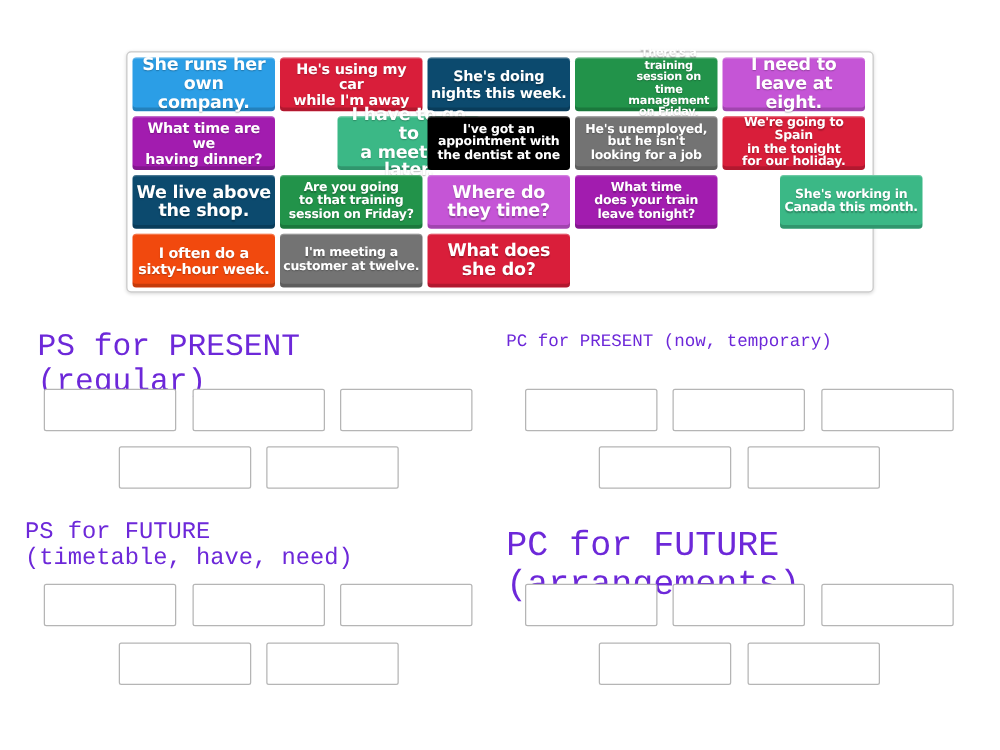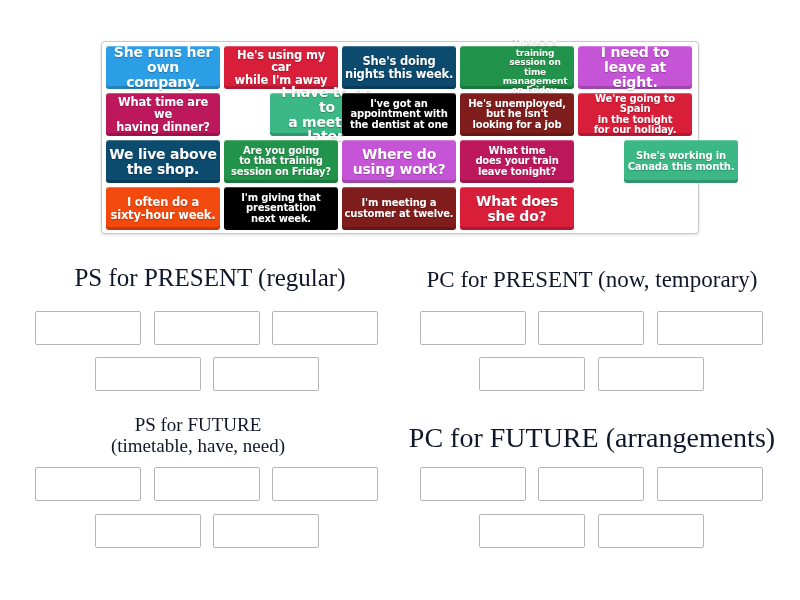--- a/index.html
+++ b/index.html
@@ -60,31 +60,30 @@
   .tile.sz-l { font-size: 14px; }
   .tile.sz-m { font-size: 11.5px; }
   .tile.sz-s { font-size: 10px; }
   .tile.sz-xs { font-size: 9px; padding-left: 38px; }
 
   .c-blue    { background: #2b9ee6; }
   .c-red     { background: #d91e3a; }
   .c-orange  { background: #0c4a6e; }
   .c-dgreen  { background: #22934a; }
   .c-magenta { background: #c555d6; }
-  .c-navy    { background: #be185d; }
+  .c-navy    { background: #a21caf; }
   .c-teal    { background: #3bb886; margin-left: 46px; }
   .c-redor   { background: #f1490e; }
   .c-purple  { background: #000000; }
-  .c-sky     { background: #7f1d1d; }
+  .c-sky     { background: #737373; }
 
   .group-title {
     position: absolute;
-    color: #0f172a;
-    text-align: center;
-    font-family: Liberation Serif, serif;
+    color: #6d28d9;
+    font-family: Liberation Mono, monospace;
     font-weight: normal;
     line-height: 1.1;
   }
   .drop {
     position: absolute;
     width: 106px;
     height: 34px;
     border: 1px solid #b5b5b5;
     border-radius: 2px;
     background: #ffffff;
@@ -123,50 +122,47 @@
 
       <div class="tile c-red sz-s">We're going to Spain
 in the tonight
 for our holiday.</div>
       <div class="tile c-orange sz-l">We live above
 the shop.</div>
       <div class="tile c-dgreen sz-s">Are you going
 to that training
 session on Friday?</div>
       <div class="tile c-magenta sz-l">Where do
-using work?</div>
+they time?</div>
       <div class="tile c-navy sz-s">What time
 does your train
 leave tonight?</div>
 
       <div class="tile c-teal sz-s">She's working in
 Canada this month.</div>
       <div class="tile c-redor sz-m">I often do a
 sixty-hour week.</div>
-      <div class="tile c-purple sz-s">I'm giving that
-presentation
-next week.</div>
       <div class="tile c-sky sz-s">I'm meeting a
 customer at twelve.</div>
       <div class="tile c-red sz-l">What does
 she do?</div>
     </div>
   </div>
 
   <div>
     <div class="group-title" style="left:30px; top:264px; width:360px; font-size:25px;">PS for PRESENT (regular)</div>
     <div class="drop" style="left:35px;  top:311px;"></div>
     <div class="drop" style="left:154px; top:311px;"></div>
     <div class="drop" style="left:272px; top:311px;"></div>
     <div class="drop" style="left:95px;  top:357px;"></div>
     <div class="drop" style="left:213px; top:357px;"></div>
   </div>
 
   <div>
-    <div class="group-title" style="left:405px; top:267px; width:374px; font-size:23px;">PC for PRESENT (now, temporary)</div>
+    <div class="group-title" style="left:405px; top:267px; width:374px; font-size:14px;">PC for PRESENT (now, temporary)</div>
     <div class="drop" style="left:420px; top:311px;"></div>
     <div class="drop" style="left:538px; top:311px;"></div>
     <div class="drop" style="left:657px; top:311px;"></div>
     <div class="drop" style="left:479px; top:357px;"></div>
     <div class="drop" style="left:598px; top:357px;"></div>
   </div>
 
   <div>
     <div class="group-title" style="left:20px; top:415px; width:356px; font-size:19px; white-space:pre-line;">PS for FUTURE
 (timetable, have, need)</div>

